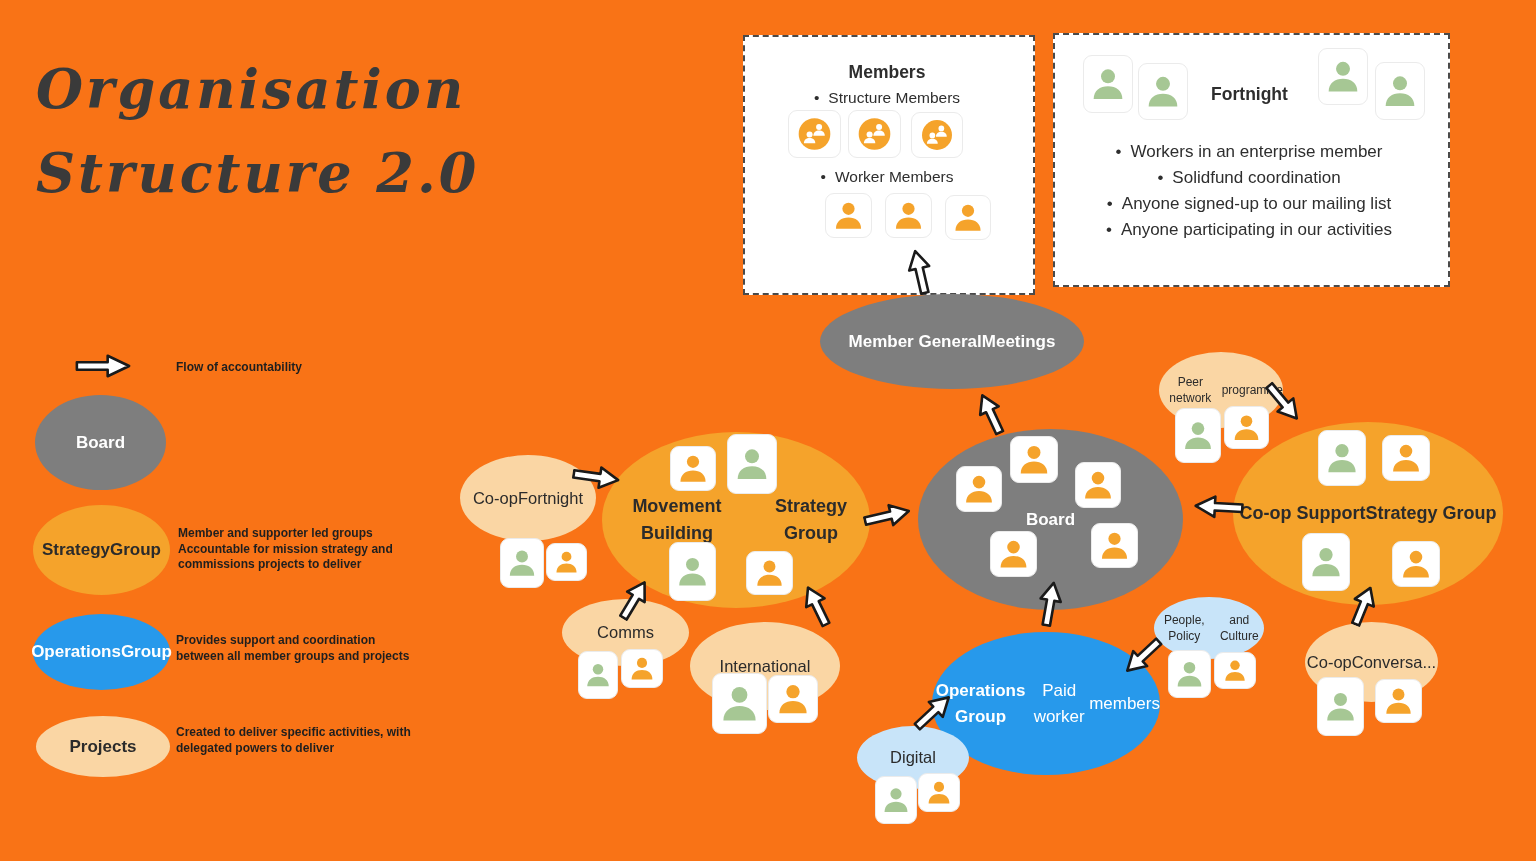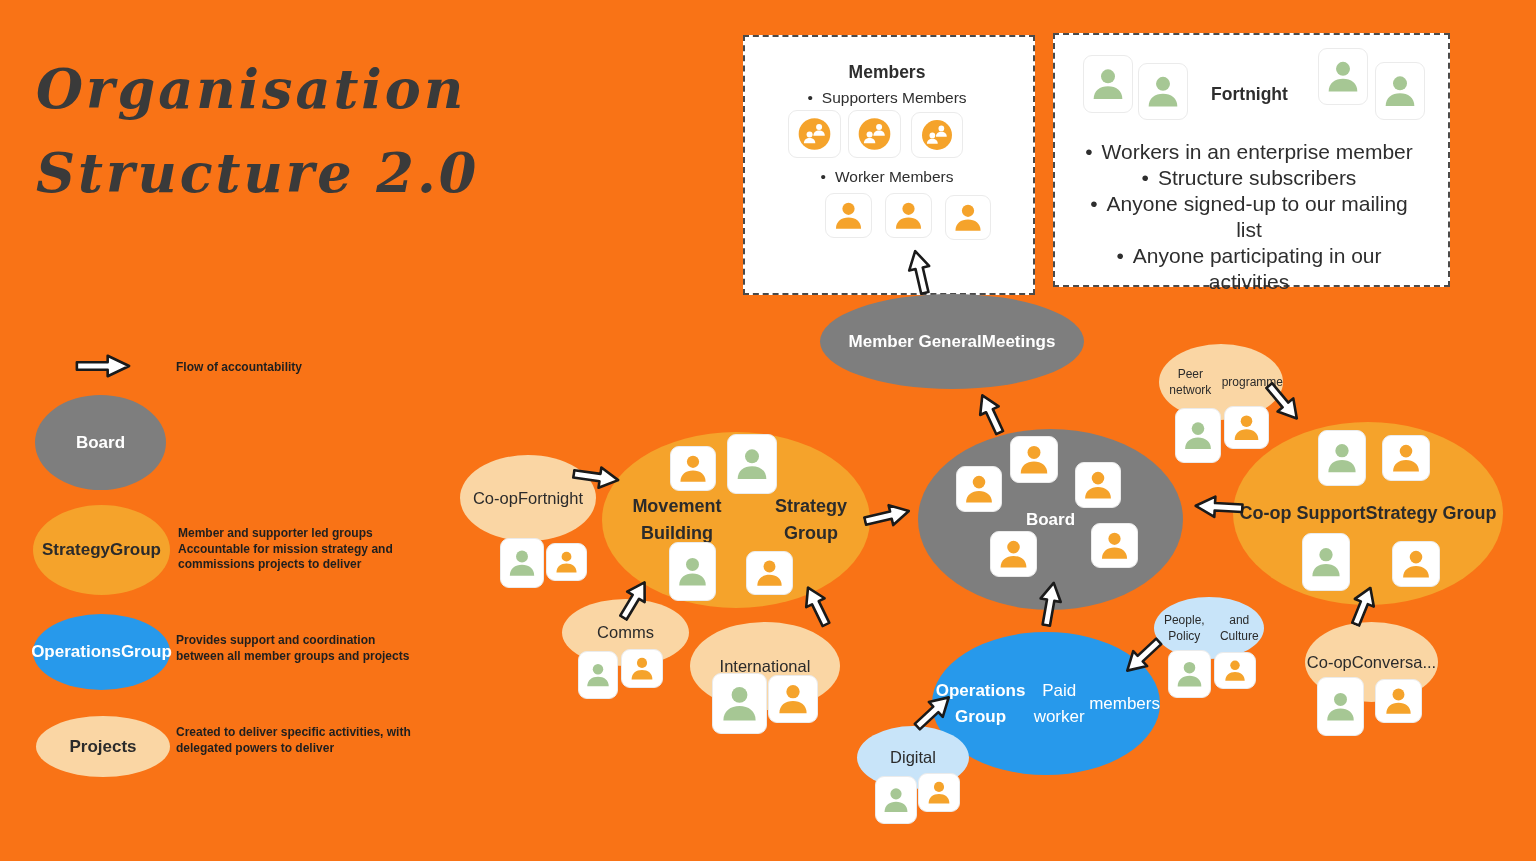--- a/index.html
+++ b/index.html
@@ -35,21 +35,21 @@
   
   .dashed-box{position:absolute;border:2px dashed #4a4a4a;background:#fff;z-index:1;}
   .members-title{position:absolute;left:743px;top:62px;width:288px;text-align:center;
     font-weight:700;font-size:17.5px;z-index:4;}
   .members-bullet{position:absolute;width:288px;left:743px;text-align:center;
     font-size:15.5px;z-index:4;}
   .members-bullet::before{content:"•";margin-right:9px;}
   .supporters-title{position:absolute;left:1192px;top:84px;width:115px;text-align:center;
     font-weight:700;font-size:17.5px;z-index:4;}
   .supporters-list{position:absolute;left:1078px;top:139px;width:342px;text-align:center;z-index:4;}
-  .supporters-list .s-item{font-size:21px;line-height:26px;}
+  .supporters-list .s-item{font-size:17px;line-height:26px;}
   .supporters-list .s-item::before{content:"•";margin-right:9px;}
   
   .legend-desc{position:absolute;font-size:12px;font-weight:700;color:#1f1f1f;
     line-height:1.3;width:240px;white-space:pre-line;z-index:3;}
   
   .card{position:absolute;background:#fff;border:1px solid #ebebeb;border-radius:9px;
     box-sizing:border-box;padding:4px;z-index:5;display:flex;align-items:center;justify-content:center;}
   .card svg{width:100%;height:100%;}
   .card.pg svg .person{fill:var(--green_icon);}
   .card.po svg .person{fill:var(--orange_icon);}
@@ -91,28 +91,28 @@
 between all member groups and projects</div>
 
   <div class="ellipse fill-peach" style="left:36px;top:716px;width:134px;height:61px;">
     <span class="lbl lbl-bold lbl-dark fs17">Projects</span>
   </div>
   <div class="legend-desc" style="left:176px;top:725px;">Created to deliver specific activities, with
 delegated powers to deliver</div>
 
   <div class="dashed-box" style="left:743px;top:35px;width:288px;height:256px;"></div>
   <div class="members-title">Members</div>
-  <div class="members-bullet" style="top:89px;">Supporters Members</div>
+  <div class="members-bullet" style="top:89px;">Structure Members</div>
   <div class="members-bullet" style="top:168px;">Worker Members</div>
 
   <div class="dashed-box" style="left:1053px;top:33px;width:393px;height:250px;"></div>
   <div class="supporters-title">Fortnight</div>
   <div class="supporters-list">
     <div class="s-item">Workers in an enterprise member</div>
-    <div class="s-item">Structure subscribers</div>
+    <div class="s-item">Solidfund coordination</div>
     <div class="s-item">Anyone signed-up to our mailing list</div>
     <div class="s-item">Anyone participating in our activities</div>
   </div>
 
   <div class="ellipse fill-gray" style="left:820px;top:294px;width:264px;height:95px;">
     <span class="lbl lbl-bold lbl-white fs17">Member General</span>
     <span class="lbl lbl-bold lbl-white fs17">Meetings</span>
   </div>
 
   <div class="ellipse fill-gray" style="left:918px;top:429px;width:265px;height:181px;">
@@ -150,21 +150,21 @@
 
   <div class="ellipse fill-lightblue" style="left:857px;top:726px;width:112px;height:63px;">
     <span class="lbl lbl-dark fs16">Digital</span>
   </div>
 
   <div class="ellipse fill-lightblue" style="left:1154px;top:597px;width:110px;height:62px;">
     <span class="lbl lbl-dark fs12">People, Policy</span>
     <span class="lbl lbl-dark fs12">and Culture</span>
   </div>
 
-  <div class="ellipse fill-peach" style="left:1159px;top:344px;width:124px;height:76px;">
+  <div class="ellipse fill-peach" style="left:1159px;top:352px;width:124px;height:76px;">
     <span class="lbl lbl-dark fs12">Peer network</span>
     <span class="lbl lbl-dark fs12">programme</span>
   </div>
 
   <div class="ellipse fill-peach" style="left:1305px;top:622px;width:133px;height:80px;">
     <span class="lbl lbl-dark fs16">Co-op</span>
     <span class="lbl lbl-dark fs16">Conversa...</span>
   </div>
 
   <div id="icons-layer">

